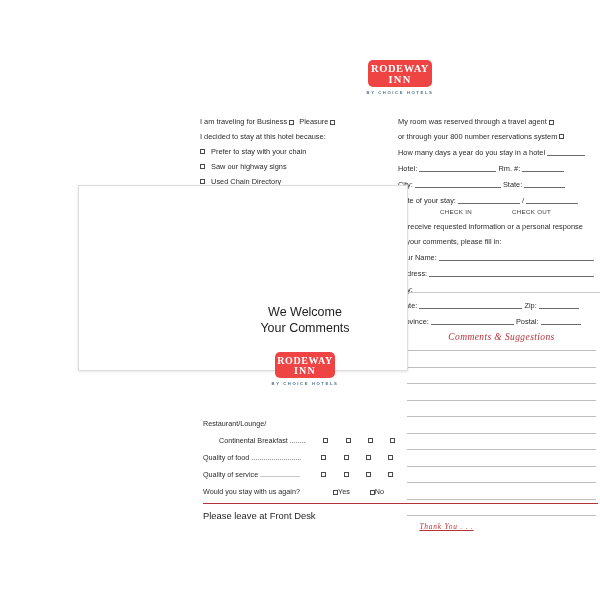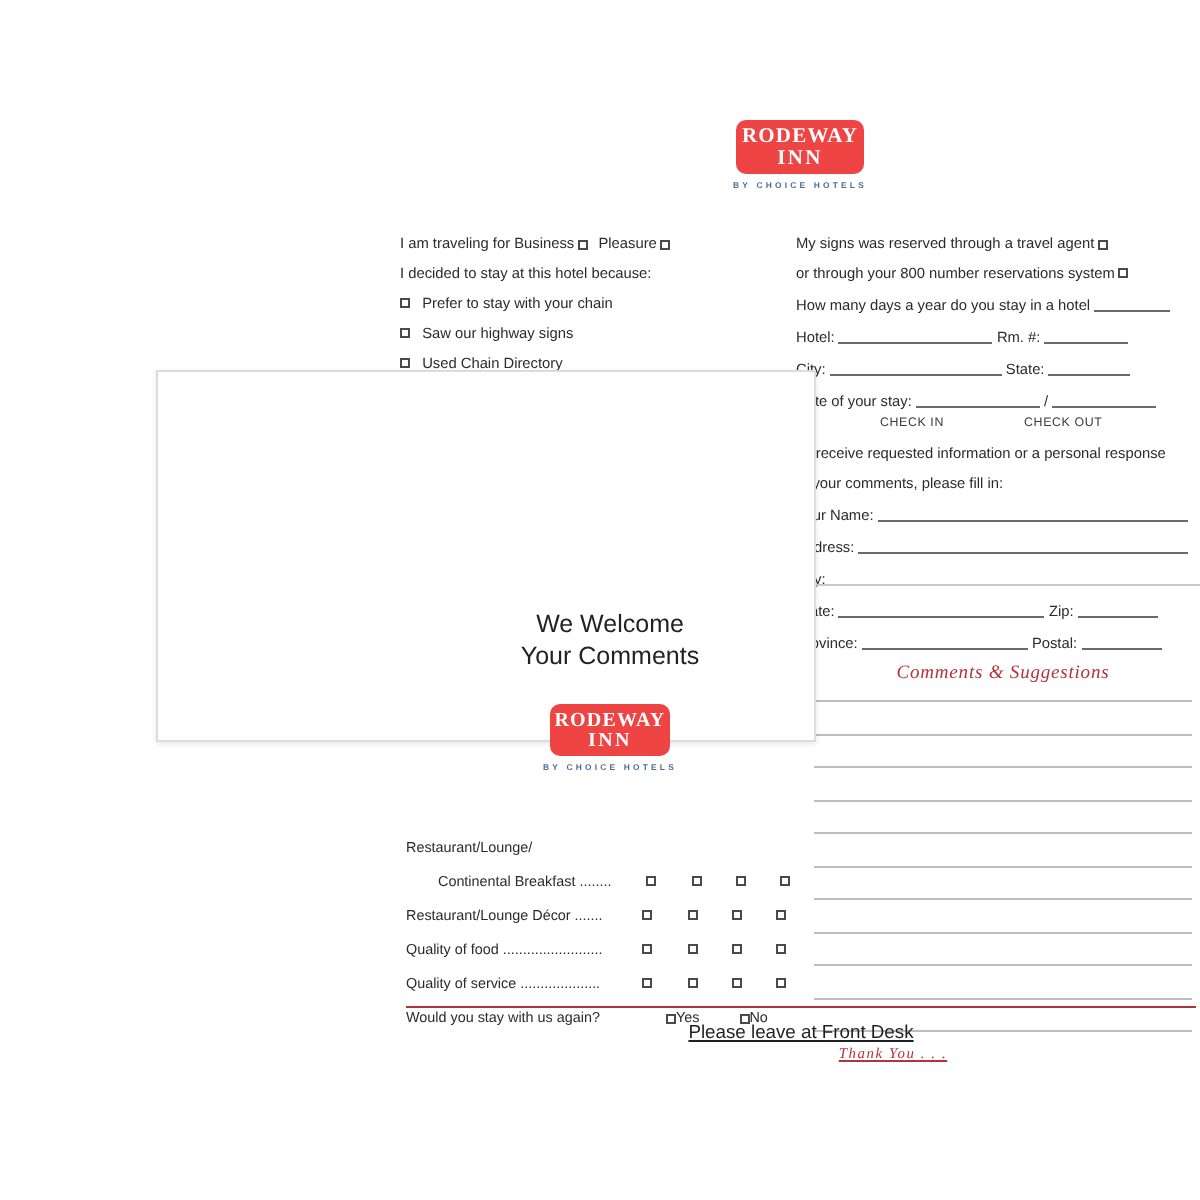--- a/index.html
+++ b/index.html
@@ -169,25 +169,23 @@
     justify-content: center;
   }
   .rate-cols .cell.first { width: 14px; justify-content: flex-start; }
   .yn-row { display: flex; align-items: center; height: 17px; font-size: 7.2px;}
   .yn-row .yn { margin-left: 12px; }
 
   
   #footer { position: absolute; left: 3px; top: 443px; width: 395px; }
   .red-rule { height: 1.4px; background: #b4323a; width: 100%; }
   .footer-main {
-    text-align: center;
     font-size: 9.4px;
     color: #1f1f1f;
     margin-top: 6px;
-    text-decoration: underline;
   }
   .footer-thanks {
     font-family: "Liberation Serif", serif;
     font-style: italic;
     font-size: 7.4px;
     color: #b4323a;
     text-align: center;
     padding-left: 92px;
     margin-top: 1px;
     letter-spacing: 0.8px;
@@ -260,21 +258,21 @@
       <div class="q-line">
         <span class="cb cb-lead"></span>
         <span>Used Chain Directory</span>
       </div>
 
     </div>
 
     <div class="col-right">
 
       <div class="q-line">
-        <span>My signs was reserved through a travel agent</span>
+        <span>My room was reserved through a travel agent</span>
         <span class="cb"></span>
       </div>
 
       <div class="q-line">
         <span>or through your 800 number reservations system</span>
         <span class="cb"></span>
       </div>
 
       <div class="q-line">
         <span>How many days a year do you stay in a hotel</span>
@@ -374,37 +372,20 @@
           </div>
         <div class="cell">
             <span class="cb"></span>
           </div>
         <div class="cell">
             <span class="cb"></span>
           </div>
       </div>
     </div>
 
-    <div class="rate-row">
-      <div class="rate-label">Restaurant/Lounge Décor .......</div>
-      <div class="rate-cols">
-        <div class="cell first">
-            <span class="cb"></span>
-          </div>
-        <div class="cell">
-            <span class="cb"></span>
-          </div>
-        <div class="cell">
-            <span class="cb"></span>
-          </div>
-        <div class="cell">
-            <span class="cb"></span>
-          </div>
-      </div>
-    </div>
 
     <div class="rate-row">
       <div class="rate-label">Quality of food .........................</div>
       <div class="rate-cols">
         <div class="cell first">
             <span class="cb"></span>
           </div>
         <div class="cell">
             <span class="cb"></span>
           </div>

